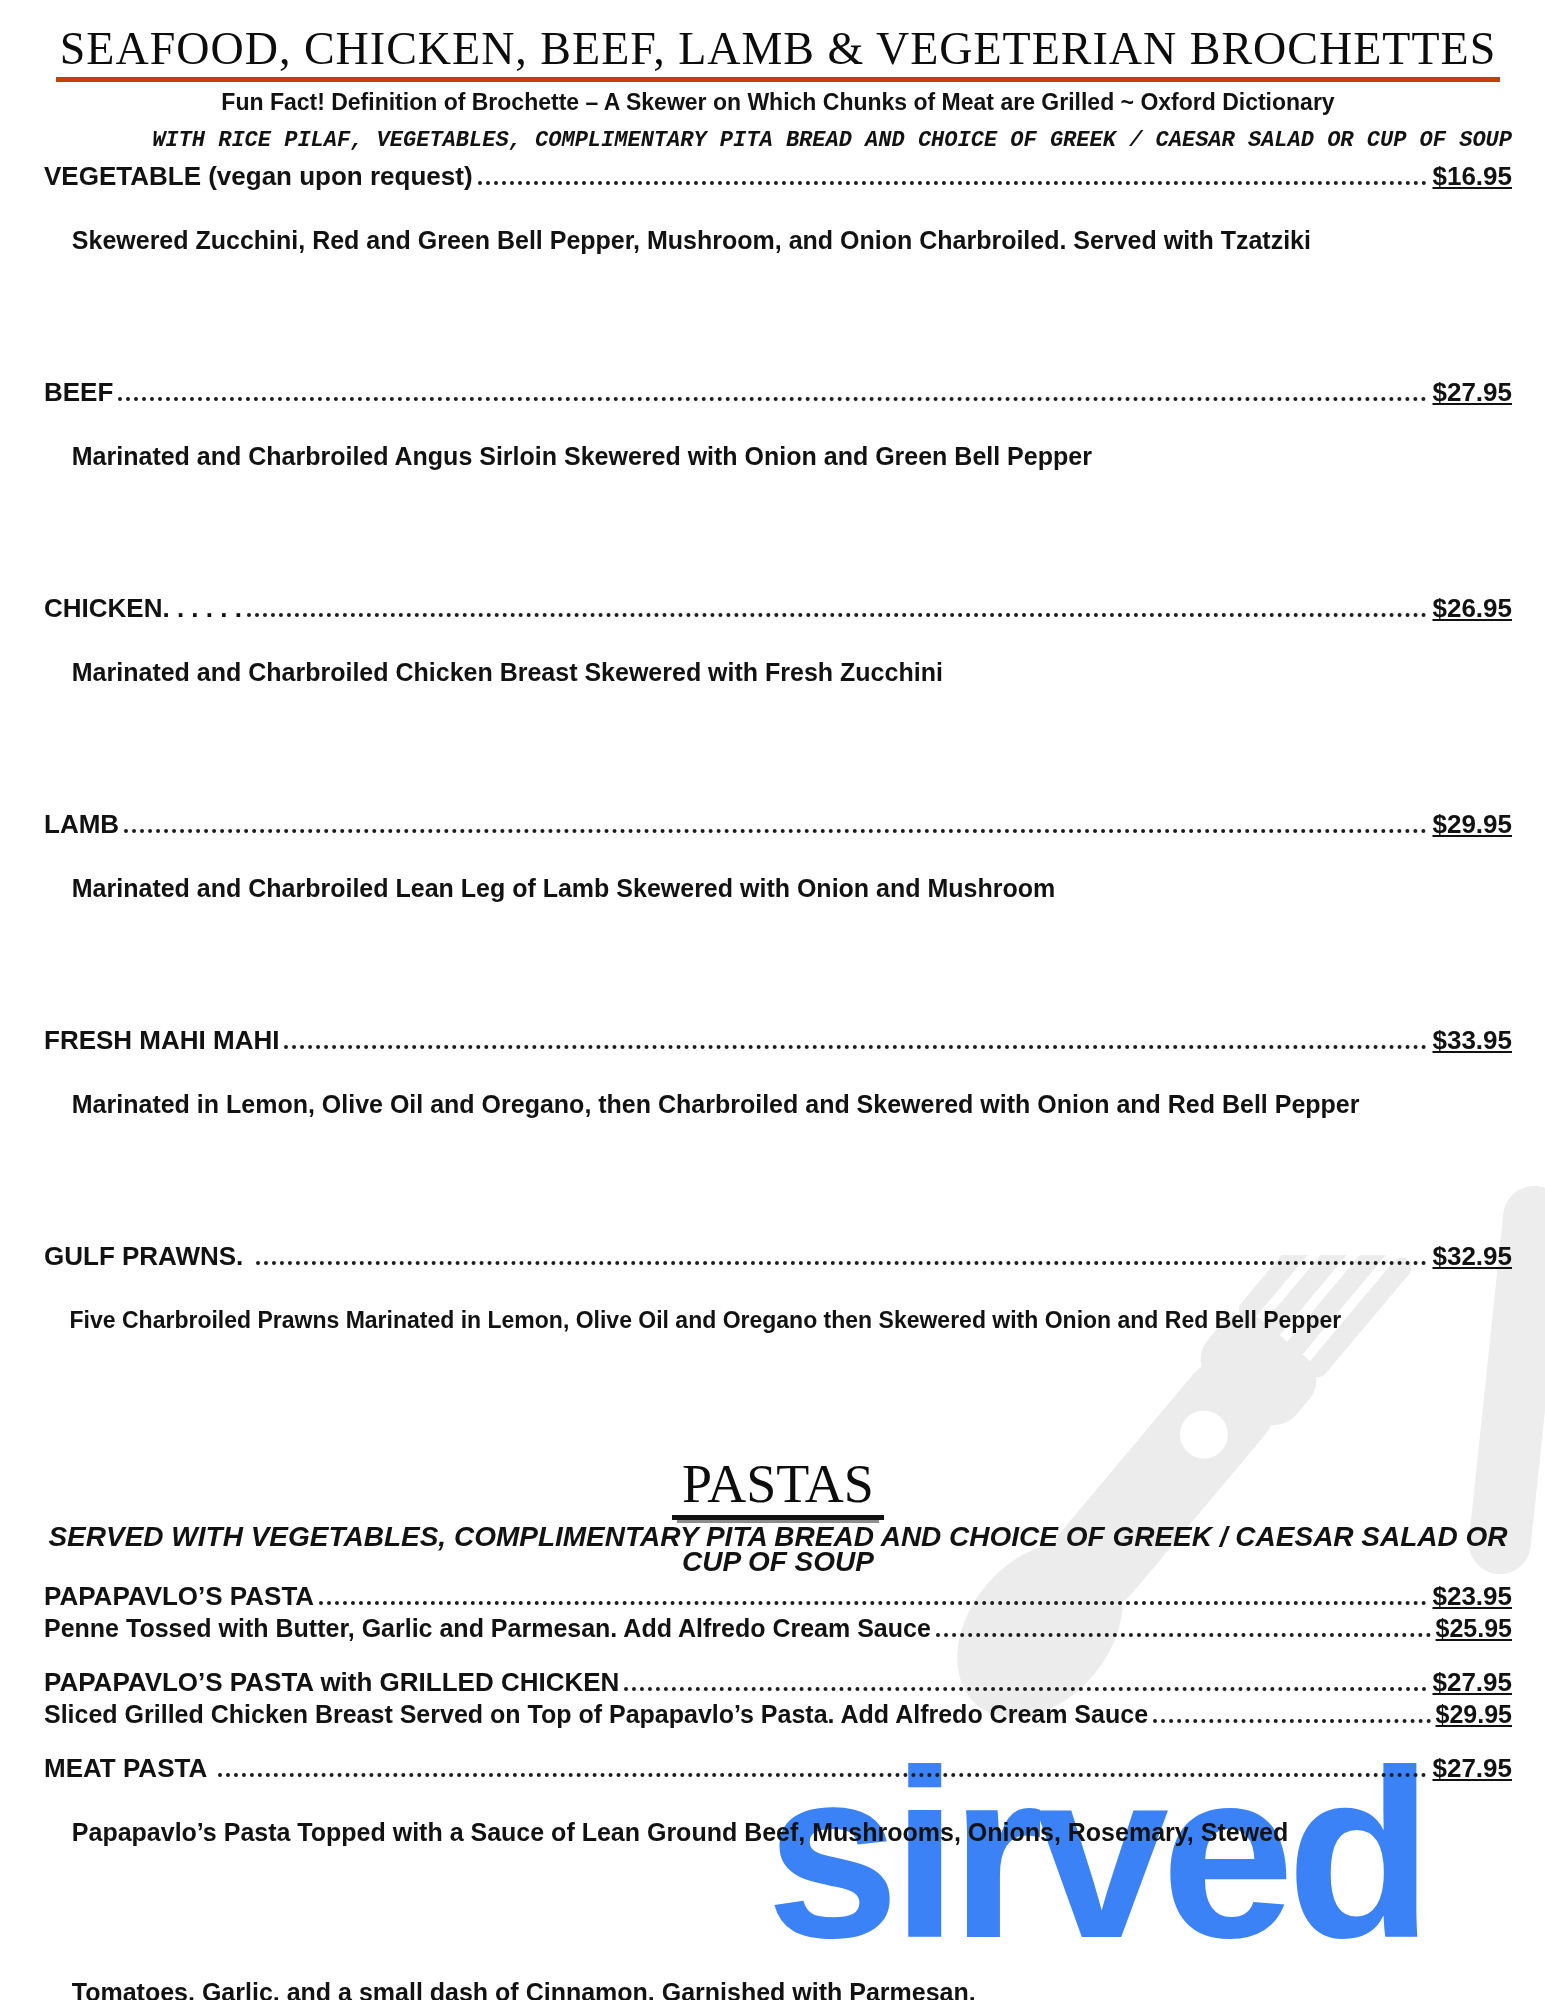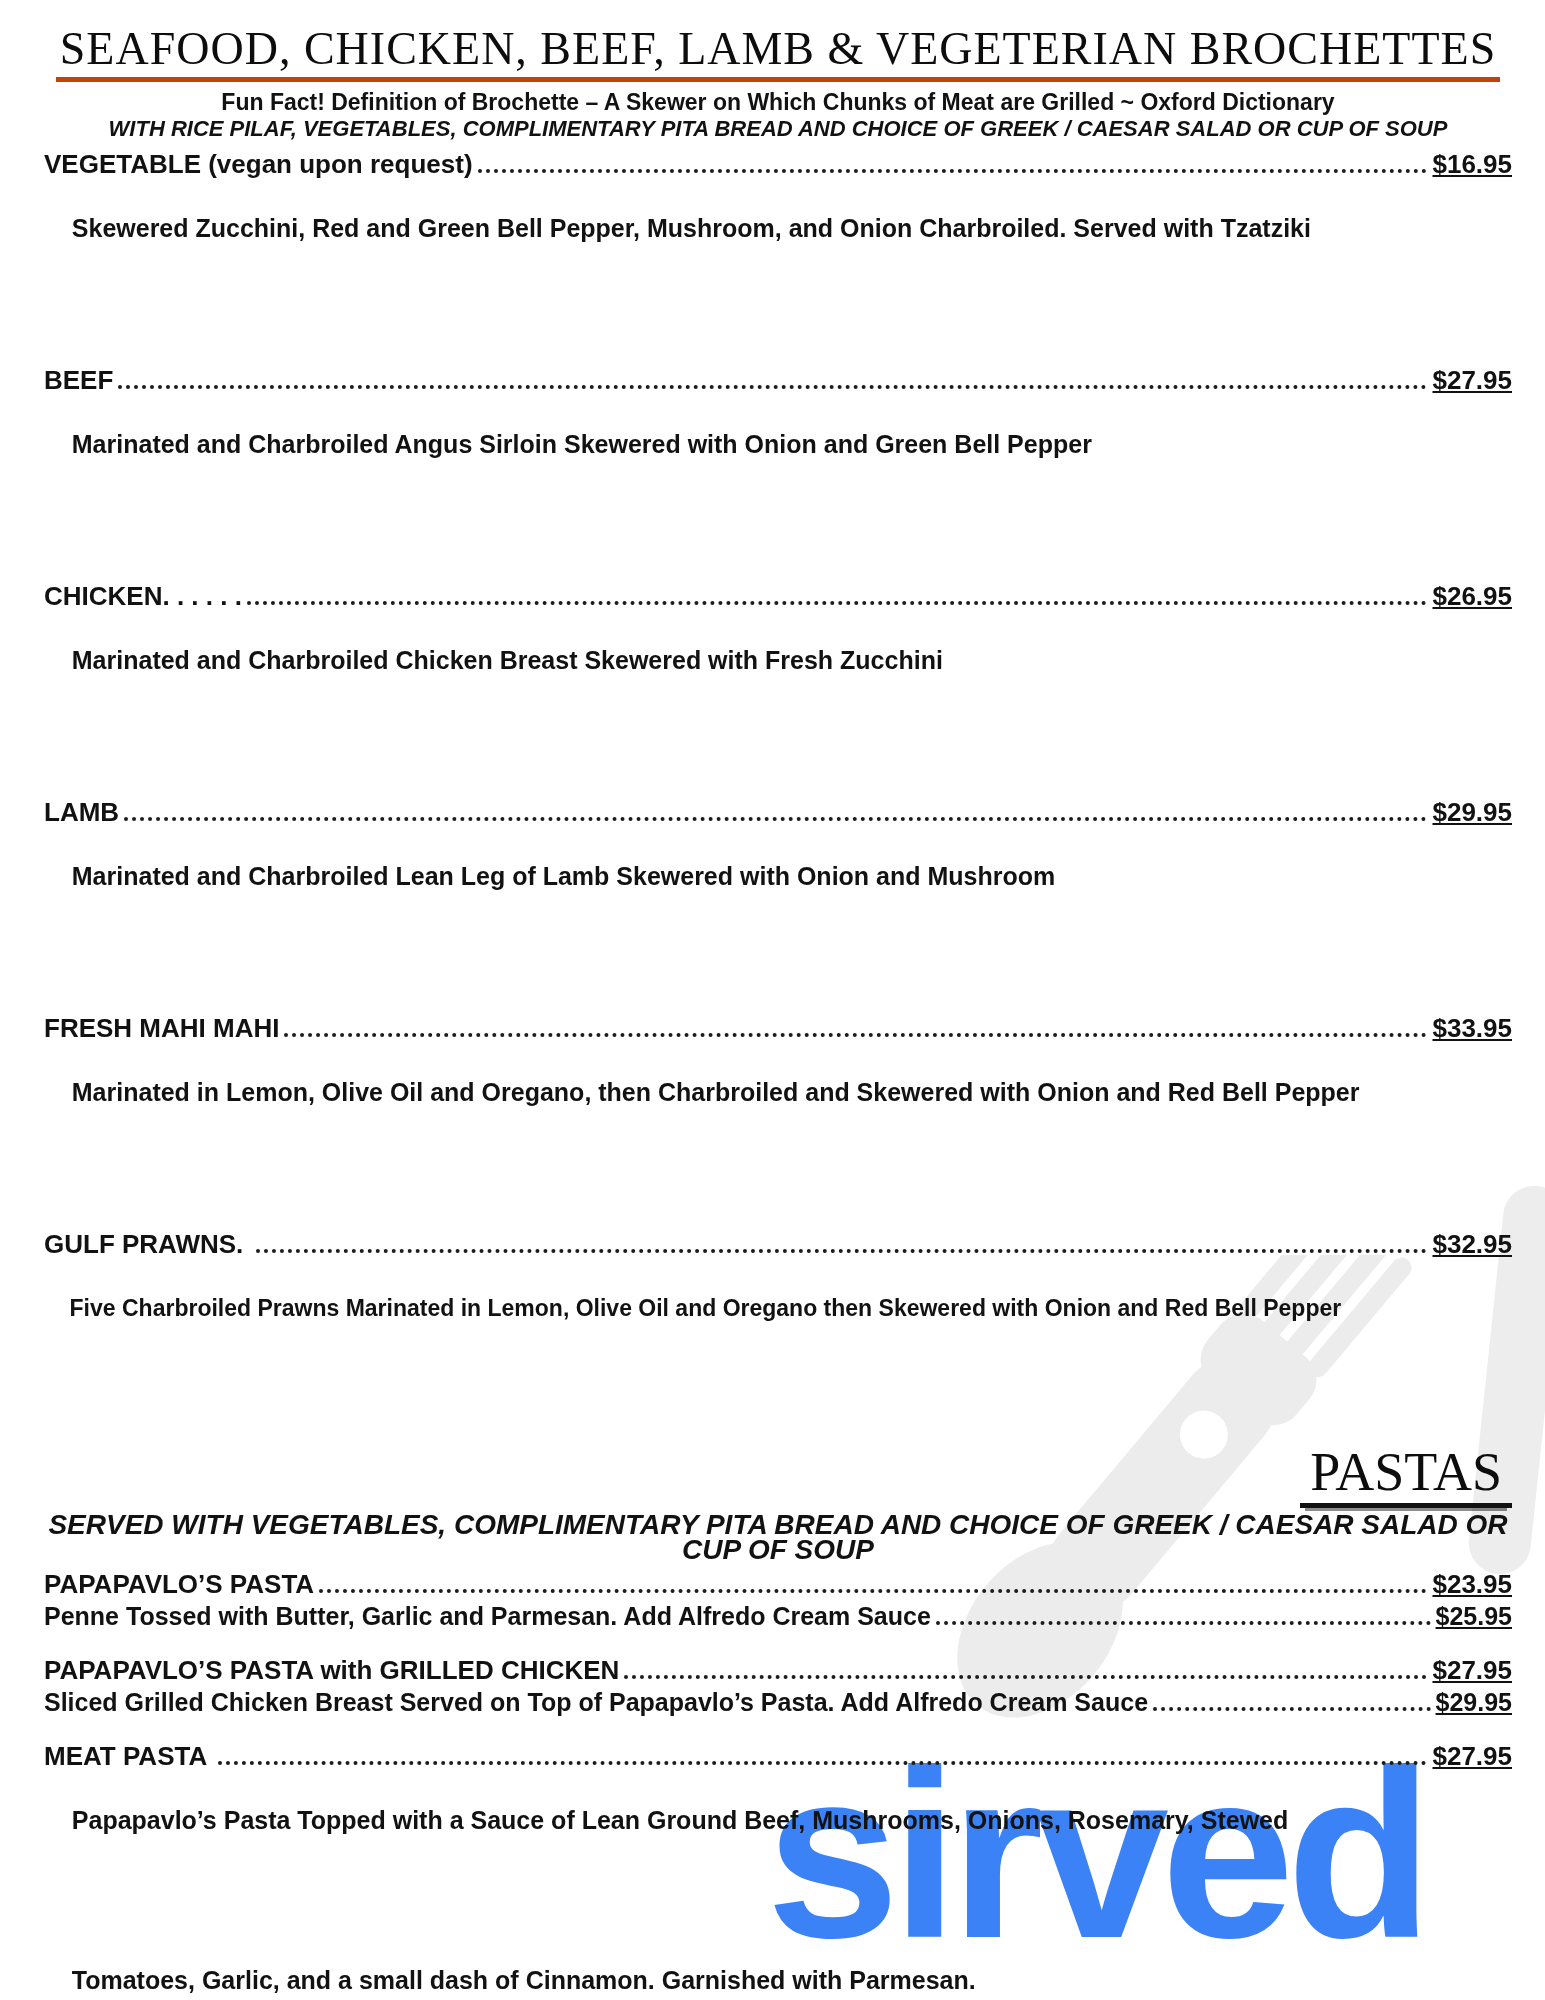--- a/index.html
+++ b/index.html
@@ -26,23 +26,23 @@
   }
   
   .content{position:relative;z-index:1;padding:24px 33px 0 44px;}
   .doc-title{
     margin:0;text-align:center;
     font-family:"Liberation Serif",serif;font-weight:400;
     font-size:46px;line-height:1.1;letter-spacing:1px;color:#0d0d0d;
   }
   .title-text{display:inline-block;border-bottom:5px solid #c2410c;padding:0 4px 2px;}
   .fun-fact{margin:7px 0 0;text-align:center;font-size:23px;line-height:27px;}
-  .top-note{margin:0 0 6px;text-align:center;font-size:22px;line-height:26px;font-style:italic;}
+  .top-note{margin:12px 0 6px;text-align:right;font-size:22px;line-height:26px;font-style:italic;font-family:Liberation Mono, monospace;}
   .section-heading{
-    margin:2px 0 4px;text-align:right;
+    margin:2px 0 4px;text-align:center;
     font-family:"Liberation Serif",serif;font-weight:400;
     font-size:54px;line-height:1.05;color:#0d0d0d;
   }
   .heading-text{
     display:inline-block;border-bottom:5px solid #111;padding:0 10px 3px;
     box-shadow:0 8px 0 -5px rgba(0,0,0,.45);
   }
   .section-note{margin:4px 0 6px;text-align:center;font-size:28px;line-height:25px;font-style:italic;}
   .menu-item{margin-bottom:22px;}
   .sec-brochettes .menu-item{margin-bottom:24px;}

